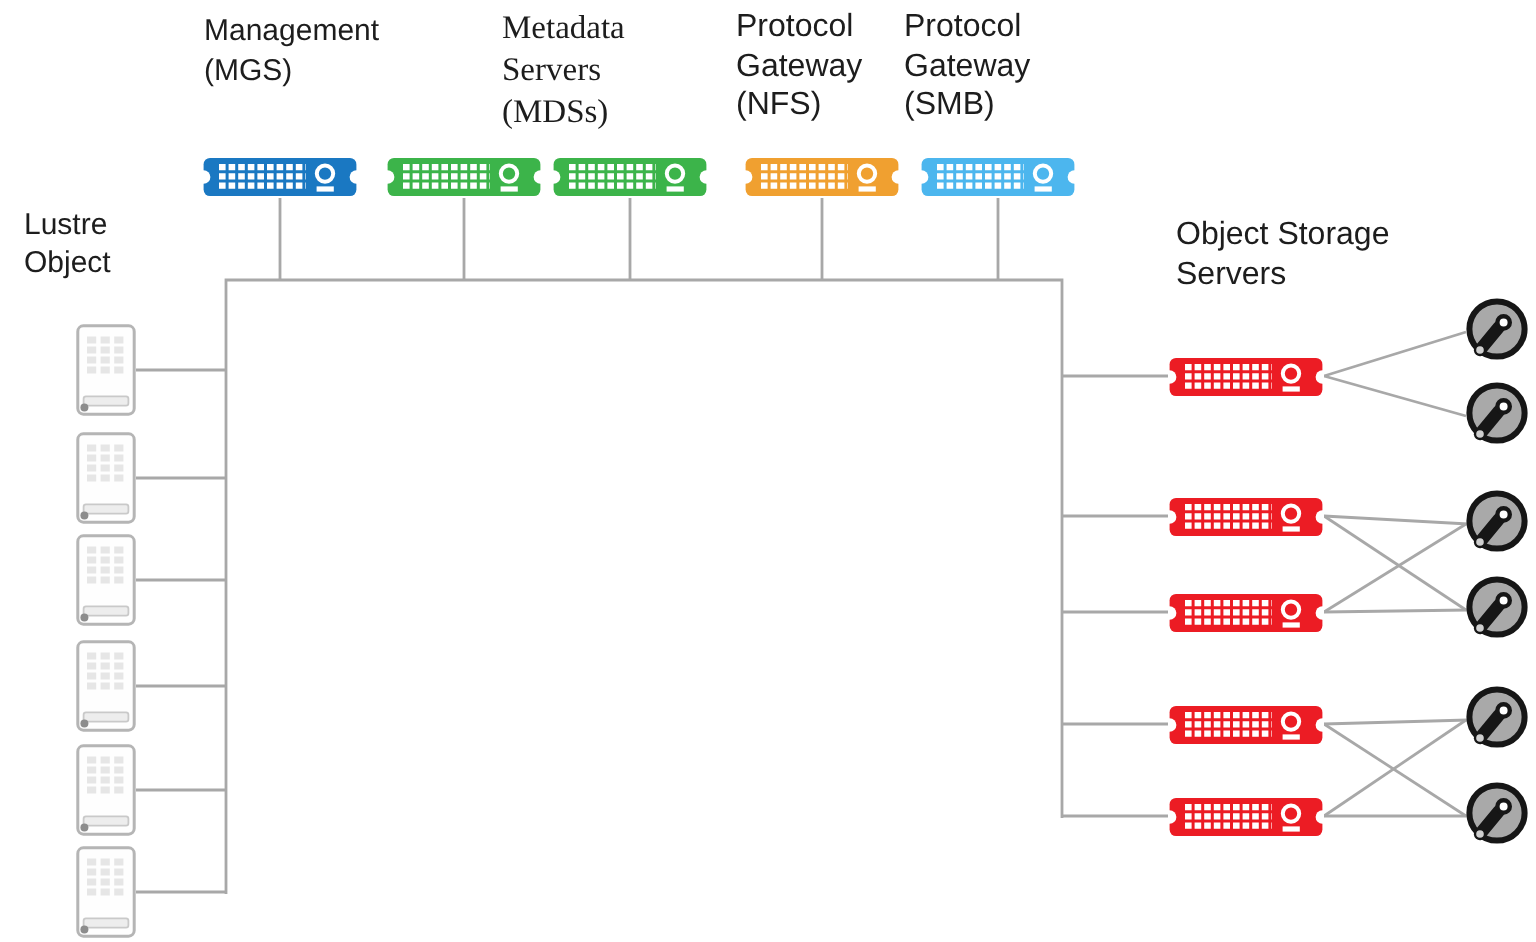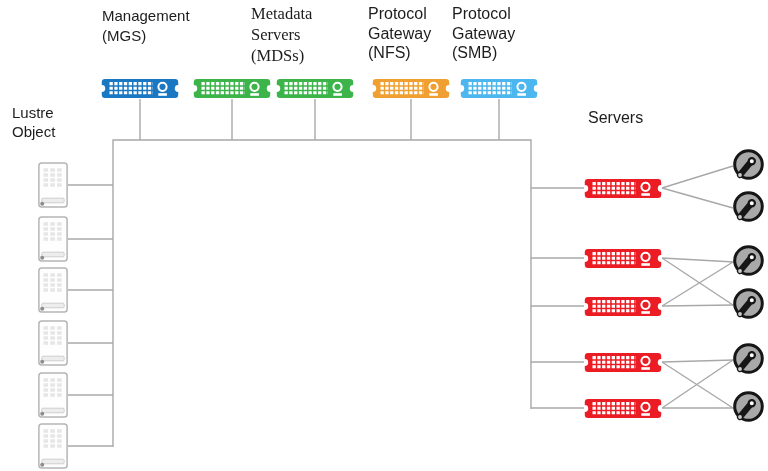--- a/index.html
+++ b/index.html
@@ -193,16 +193,17 @@
   <div class="label lbl-smb">
     <div>Protocol</div>
     <div>Gateway</div>
     <div>(SMB)</div>
   </div>
   <div class="label lbl-clients">
     <div>Lustre</div>
     <div>Object</div>
   </div>
   <div class="label lbl-oss">
+    <div>Object Storage</div>
     <div>Servers</div>
   </div>
 
 </div>
 
 </body></html>

